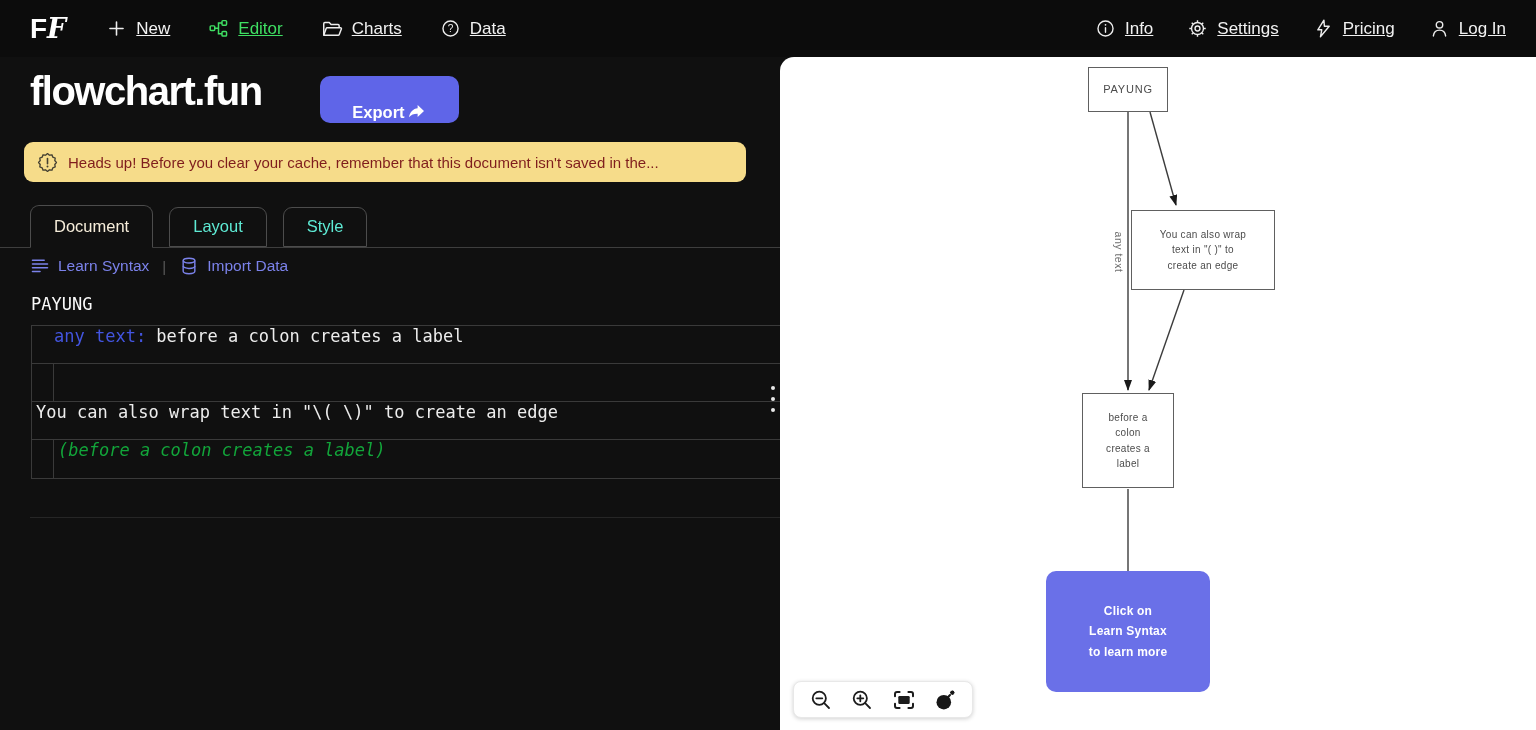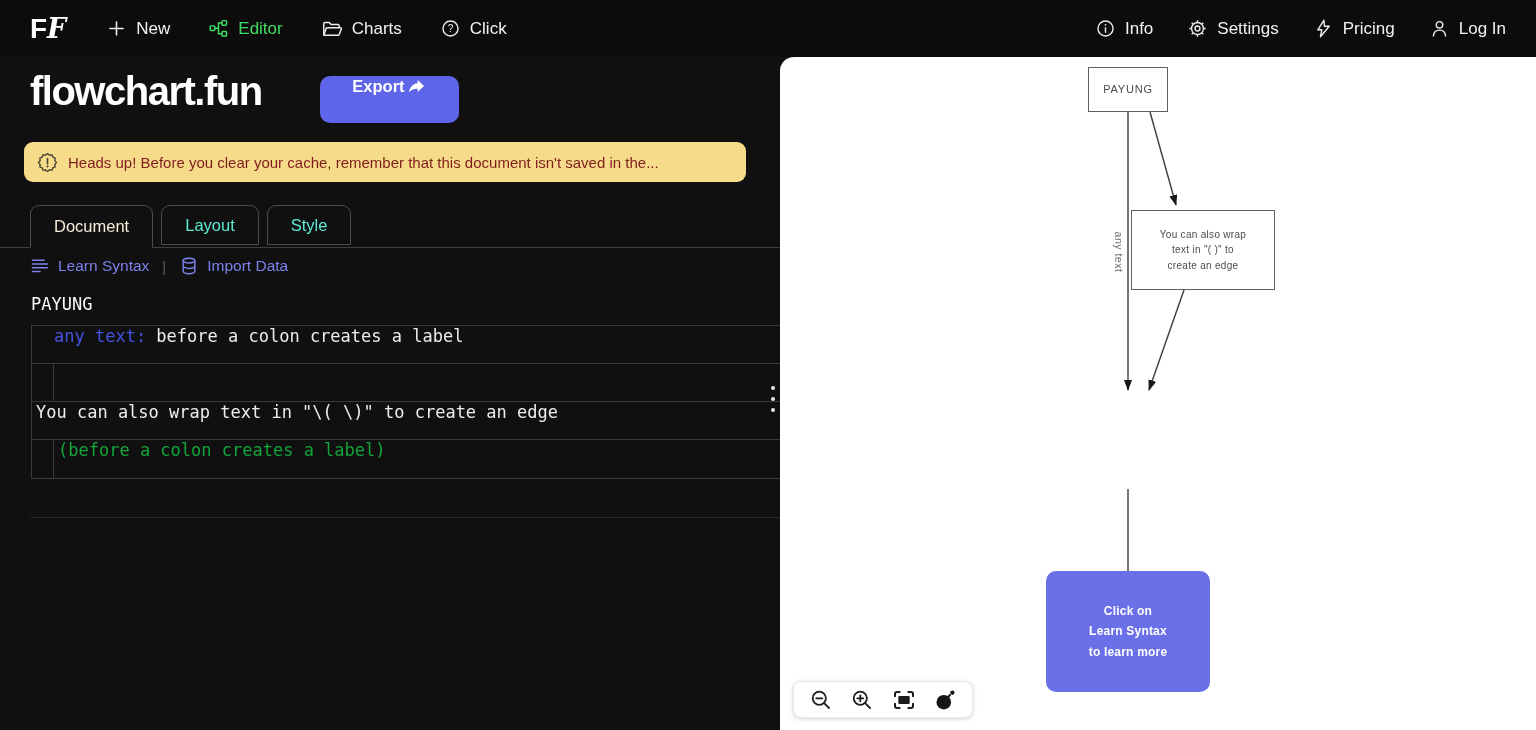--- a/index.html
+++ b/index.html
@@ -11,46 +11,46 @@
   }
   svg { display:block; }
 
   
   .nav {
     position:absolute; top:0; left:0; right:0; height:57px;
     background:#0c0c0c; display:flex; align-items:center;
     justify-content:space-between; padding:0 30px;
   }
   .nav-group { display:flex; align-items:center; gap:38px; }
-  .nav-item { display:flex; align-items:center; gap:9px; font-size:17px; color:#f2f2f2; cursor:pointer; white-space:nowrap; }
+  .nav-item { display:flex; align-items:center; gap:9px; font-size:17px; color:#f2f2f2; cursor:pointer; white-space:nowrap;text-decoration:underline; }
   .nav-item.green { color:#3fdf63; }
   .logo { display:flex; align-items:center; margin-right:2px; cursor:pointer; }
   .logo-f1 { font-size:28px; font-weight:bold; color:#fff; letter-spacing:-1px; }
   .logo-f2 { font-family:"DejaVu Serif", serif; font-style:italic; font-weight:bold; font-size:27px; margin-left:1px; color:#fff; }
 
   
   .panel { position:absolute; top:57px; left:0; width:868px; bottom:16px; background:#101010; overflow:hidden; }
   .title {
     position:absolute; left:30px; top:12px; margin:0;
     font-size:40px; font-weight:bold; letter-spacing:-1.5px; color:#fff;
   }
   .export-btn {
     position:absolute; left:320px; top:19px; width:139px; height:47px;
     background:#5f65e8; border:none; border-radius:10px; color:#fff;
     font-family:"Liberation Sans", sans-serif;
-    font-weight:bold; font-size:16.5px; display:flex; align-items:flex-start;
+    font-weight:bold; font-size:16.5px; display:flex; align-items:flex-end;
     justify-content:center; cursor:pointer;
   }
   .banner {
     position:absolute; left:24px; top:85px; width:722px; height:40px;
     background:#f6dc8a; border-radius:9px; display:flex; align-items:center;
     gap:10px; padding:0 13px; color:#7f1d1d; font-size:15px;
   }
   .tabs-line { position:absolute; left:0; top:190px; width:100%; border-bottom:1px solid #3e3e3e; }
-  .tabs { position:absolute; left:30px; top:148px; height:43px; display:flex; align-items:flex-start; gap:8px; z-index:2; }
+  .tabs { position:absolute; left:30px; top:148px; height:43px; display:flex; align-items:center; gap:16px; z-index:2; }
   .tab {
     height:40px; padding:0 23px; display:flex; align-items:center;
     border:1px solid #4c4c4c; border-radius:9px 9px 0 0; font-size:16.5px;
     color:#5eead4; background:#101010; cursor:pointer;
   }
   .tab.active { height:43px; border-bottom:1px solid #101010; color:#f6edda; }
   .doc-toolbar {
     position:absolute; left:30px; top:199px; display:flex; align-items:center;
     gap:13px; font-size:15.5px; color:#7b82ea;
   }
@@ -64,21 +64,21 @@
   }
   .code-block {
     position:absolute; left:31px; top:268px; right:0;
     border:1px solid #3a3a3a; border-right:none;
     font-family:"DejaVu Sans Mono", monospace; font-size:17px; color:#ededed;
   }
   .code-row { height:38px; display:flex; align-items:flex-start; border-bottom:1px solid #3a3a3a; white-space:pre; overflow:hidden; cursor:text; }
   .code-row:last-child { border-bottom:none; }
   .indent-guide { align-self:stretch; border-left:1px solid #3a3a3a; margin-left:21px; }
   .pl22 { padding-left:22px; } .pl4 { padding-left:4px; }
-  .ml22 { margin-left:22px; } .ml4 { margin-left:4px; }
+  .ml22 { margin-left:22px; } .ml4 { margin-left:4px;font-style:italic; }
   .tok-key { color:#4355e0; }
   .tok-green { color:#12a53a; }
   .faint-line { position:absolute; left:30px; right:0; top:460px; border-top:1px solid #262626; }
 
   
   .drag-dots { position:absolute; left:771px; top:386px; display:flex; flex-direction:column; gap:7px; cursor:col-resize; z-index:5; }
   .drag-dots .dot { width:4px; height:4px; border-radius:50%; background:#e9e9e9; }
 
   
   .canvas {
@@ -150,21 +150,21 @@
       </span>
       <span>Charts</span>
     </div>
     <div class="nav-item">
       <span>
         <svg width="21" height="21" viewBox="0 0 24 24" fill="none" stroke="#ededed" stroke-width="1.6">
             <circle cx="12" cy="12" r="8.6"></circle>
             <text x="12" y="16" text-anchor="middle" font-size="11.5" font-family="Liberation Sans, sans-serif" fill="#ededed" stroke="none">?</text>
           </svg>
       </span>
-      <span>Click</span>
+      <span>Data</span>
     </div>
   </div>
   <div class="nav-group" style="gap:34px;">
     <div class="nav-item">
       <span>
         <svg width="21" height="21" viewBox="0 0 24 24" fill="none" stroke="#ededed" stroke-width="1.6">
             <circle cx="12" cy="12" r="8.6"></circle>
             <path d="M12 11v5.2" stroke-linecap="round"></path>
             <circle cx="12" cy="7.8" r="1" fill="#ededed" stroke="none"></circle>
           </svg>
@@ -289,20 +289,24 @@
       <line x1="370" y1="55" x2="396" y2="148" marker-end="url(#arw)"></line>
       <line x1="404" y1="233" x2="369" y2="333" marker-end="url(#arw)"></line>
       <line x1="348" y1="432" x2="348" y2="540" marker-end="url(#arw)"></line>
     </g>
   </svg>
 
   <div class="node node-payung">PAYUNG</div>
   <div class="node node-wrap">You can also wrap
 text in "( )" to
 create an edge</div>
+  <div class="node node-before">before a
+colon
+creates a
+label</div>
   <div class="node node-learn">Click on
 Learn Syntax
 to learn more</div>
 
   <div class="edge-label">any text</div>
 
   <div class="canvas-controls">
     <span class="ctrl">
       <svg width="24" height="24" viewBox="0 0 24 24" fill="none" stroke="#1c1c1c" stroke-width="1.8" stroke-linecap="round">
           <circle cx="10.3" cy="10.3" r="6.6"></circle>

